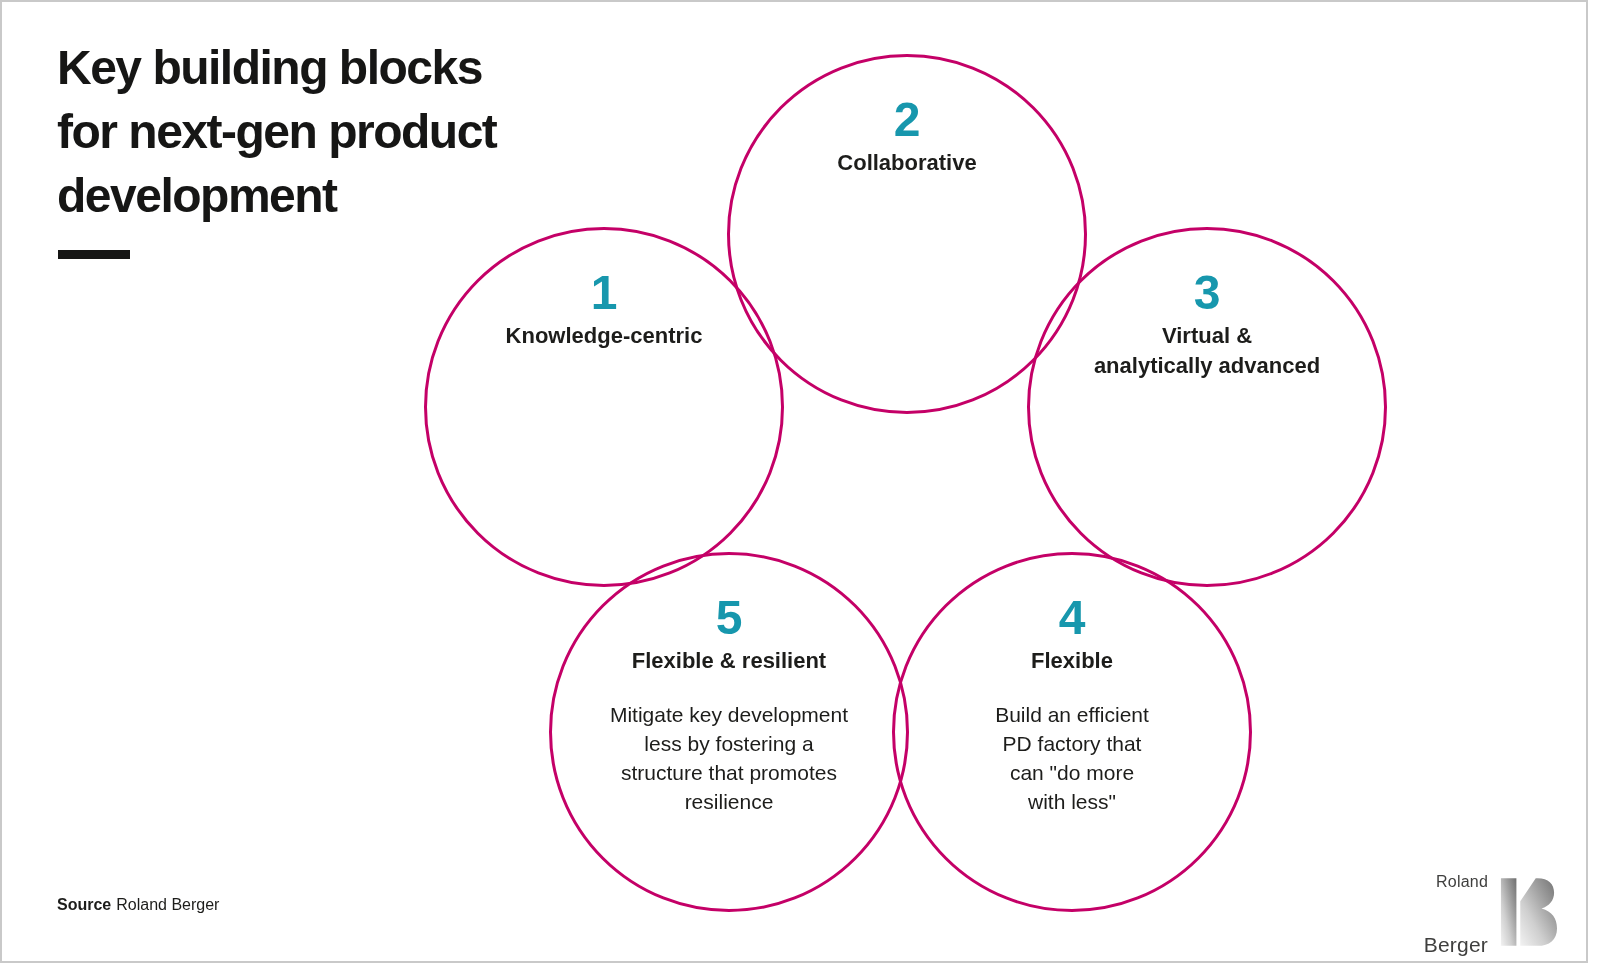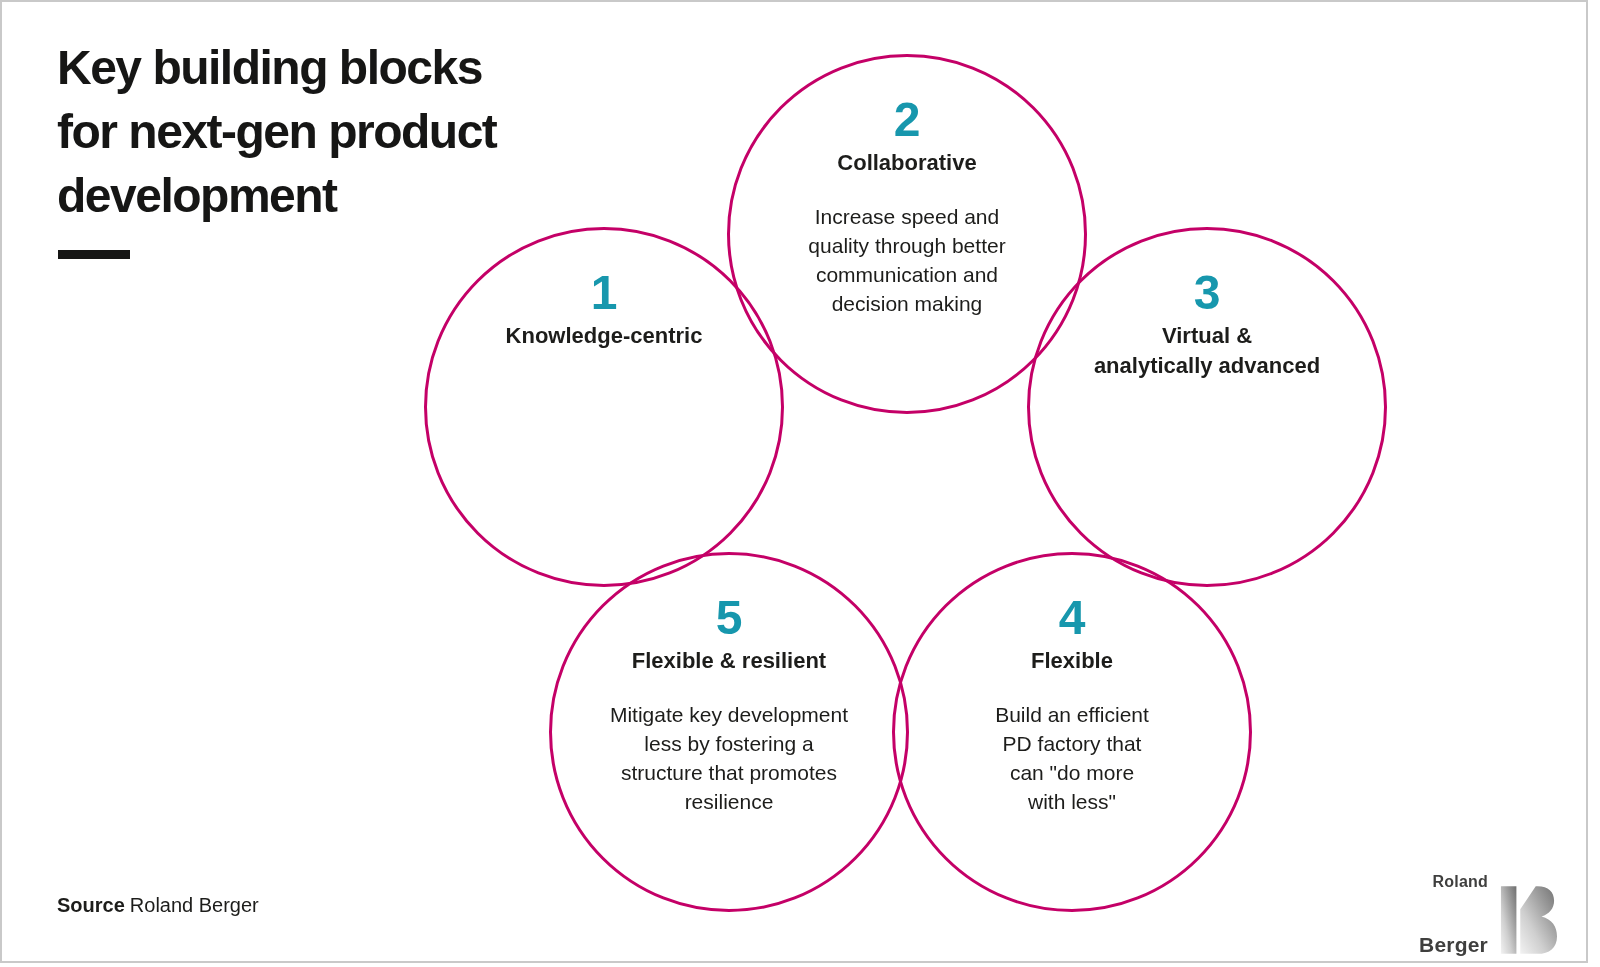--- a/index.html
+++ b/index.html
@@ -34,25 +34,25 @@
     margin-top:38px;font-size:48px;line-height:50px;font-weight:bold;color:var(--teal);
   }
   .block-title{
     margin-top:3px;font-size:22px;line-height:30px;font-weight:bold;color:var(--ink);
     white-space:pre-line;
   }
   .block-desc{
     margin-top:24px;font-size:21px;line-height:29px;color:var(--ink);white-space:pre-line;
   }
   .source{
-    position:absolute;left:55px;top:893px;font-size:20px;line-height:20px;color:var(--ink);
+    position:absolute;left:55px;top:893px;font-size:16px;line-height:20px;color:var(--ink);
   }
   .source .lbl{font-weight:bold;margin-right:5px;}
   .logo{
-    position:absolute;left:1368px;top:872px;display:flex;align-items:flex-end;font-weight:bold;
+    position:absolute;left:1368px;top:872px;display:flex;align-items:center;
   }
   .logo-text{
     width:118px;text-align:right;color:#3f3f3e;line-height:1;
   }
   .logo-top{font-size:16px;display:block;margin-bottom:3px;letter-spacing:0.2px;}
   .logo-bottom{font-size:21px;display:block;letter-spacing:0.2px;margin-top:44px;}
   .logo-mark{margin-left:11px;margin-top:-6px;}
 </style>
 </head>
 <body style="--pink: #c40067; --teal: #1797ad; --ink: #1d1d1b;">
@@ -60,24 +60,20 @@
 <div class="slide">
 
   <div class="main-title">Key building blocks
 for next-gen product
 development</div>
   <div class="title-dash"></div>
 
   <div class="circle c2">
     <div class="block-num">2</div>
     <div class="block-title">Collaborative</div>
-    <div class="block-desc">Increase speed and
-quality through better
-communication and
-decision making</div>
   </div>
 
   <div class="circle c1">
     <div class="block-num">1</div>
     <div class="block-title">Knowledge-centric</div>
   </div>
 
   <div class="circle c3">
     <div class="block-num">3</div>
     <div class="block-title">Virtual &amp;

